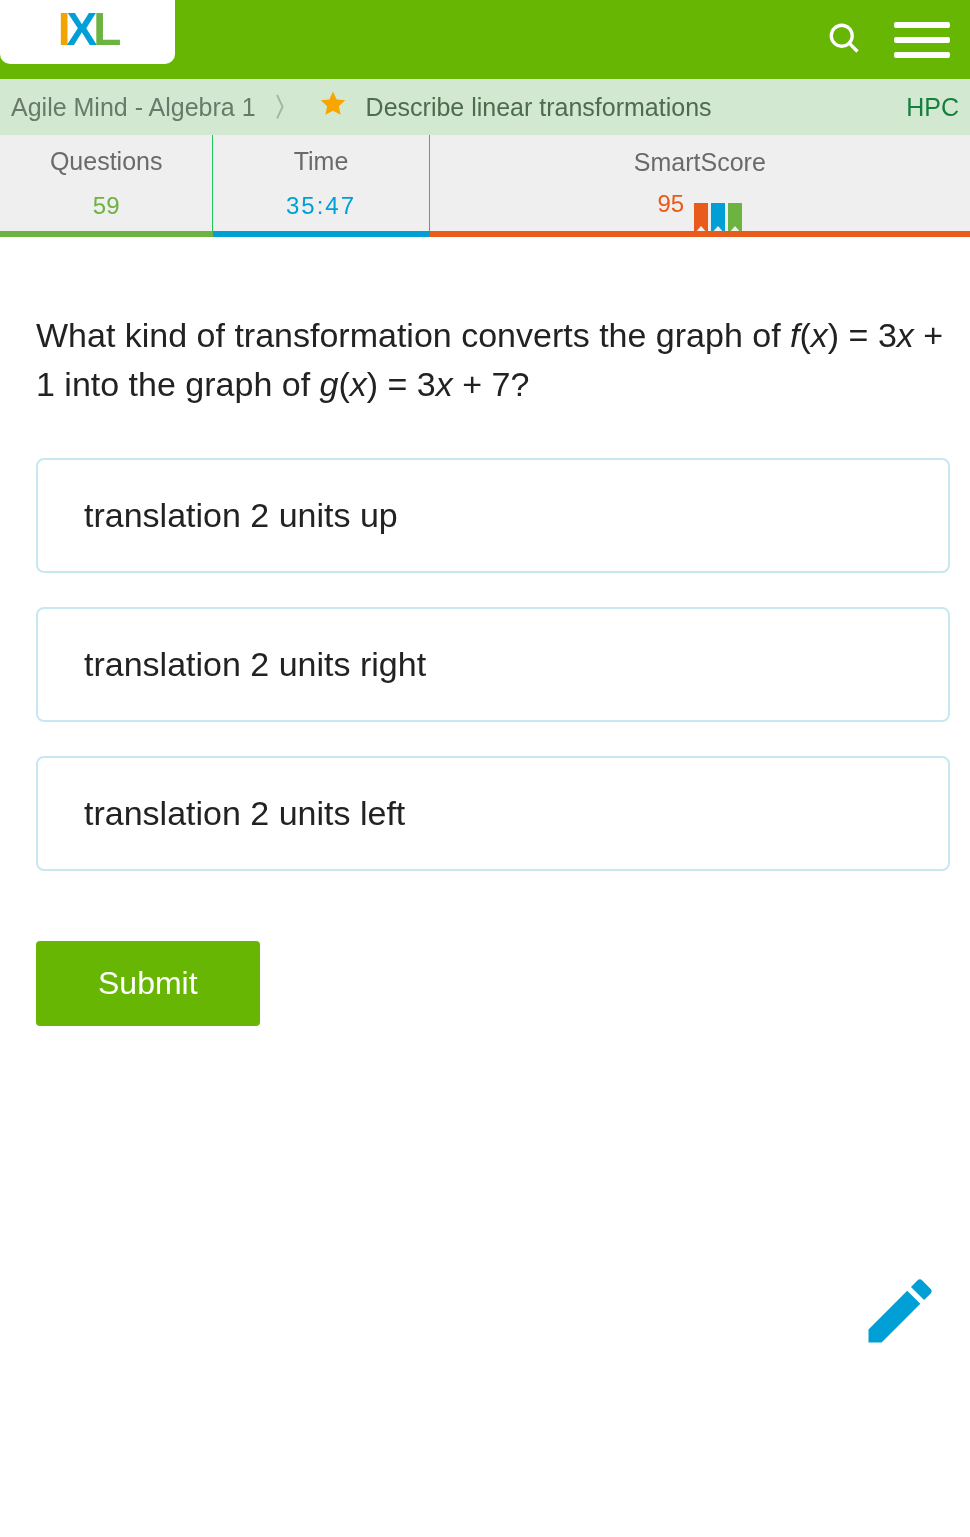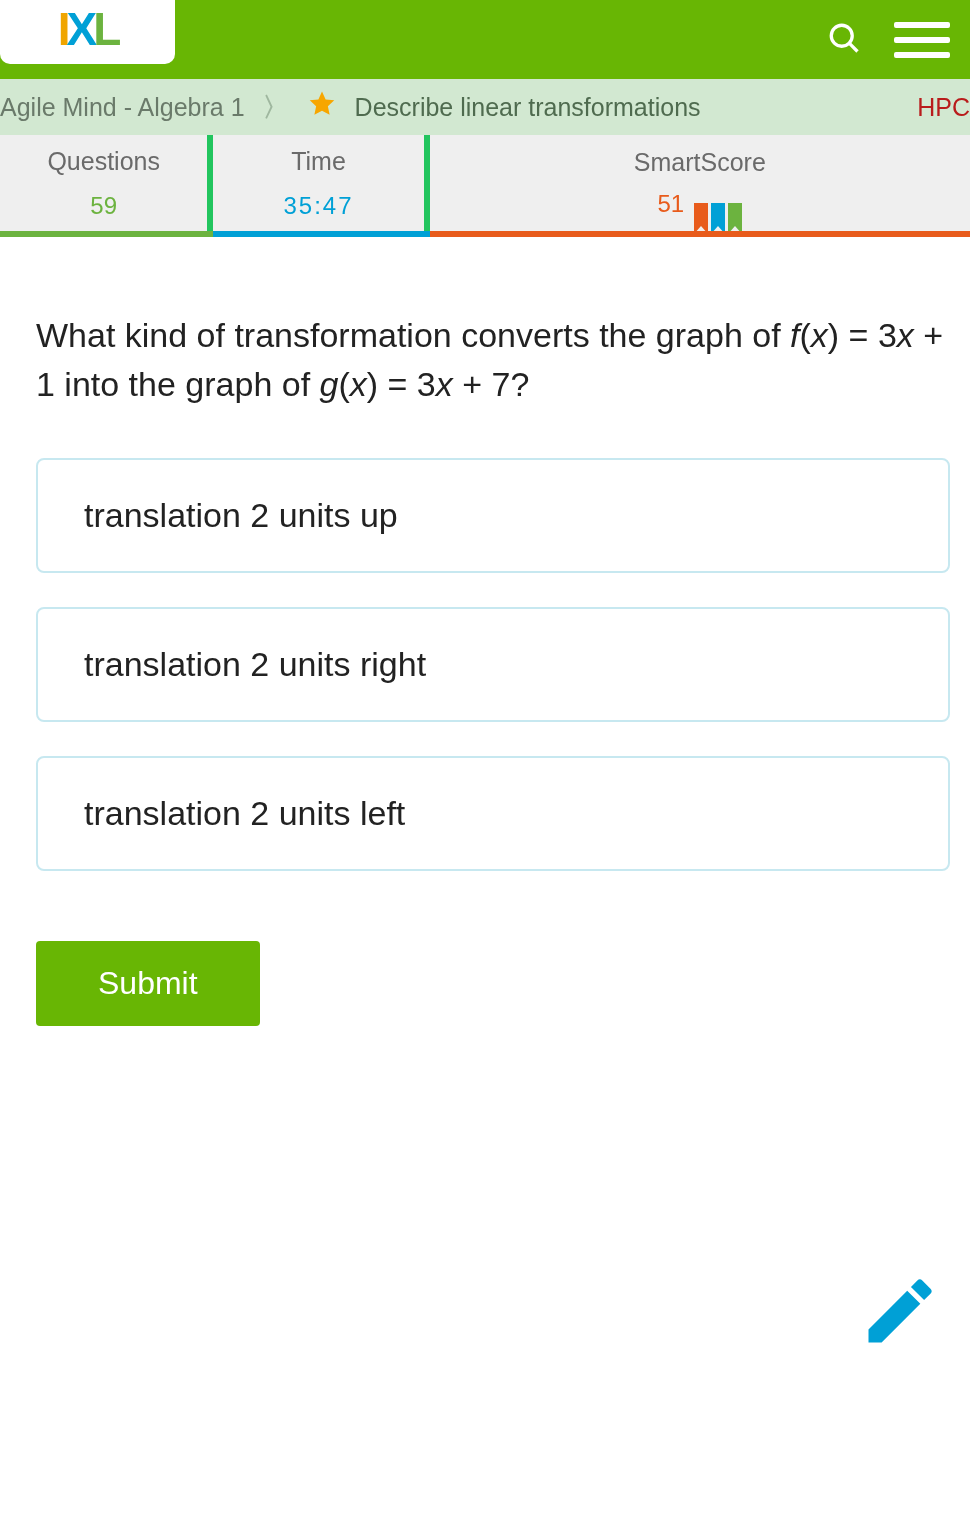--- a/index.html
+++ b/index.html
@@ -52,30 +52,30 @@
     width: 56px;
     height: 6px;
     background: #fff;
     border-radius: 2px;
   }
   .breadcrumb {
     background: #d2e8d1;
     height: 56px;
     display: flex;
     align-items: center;
-    padding: 0 0;
+    padding: 0 11px;
     gap: 18px;
     font-size: 25px;
     color: #6a7a6a;
   }
   .bc-course { color: #6a7a6a; }
   .chevron { color: #9fb79f; font-size: 26px; font-weight: bold; }
   .star svg { width: 30px; height: 30px; fill: #f7a600; }
   .bc-skill { color: #4f6b4f; flex: 1; }
-  .bc-hpc { color: #b91c1c; font-weight: 500; }
+  .bc-hpc { color: #15803d; font-weight: 500; }
   .stats {
     display: flex;
     height: 96px;
     background: #efefef;
     position: relative;
   }
   .stats::after {
     content: "";
     position: absolute;
     left: 0; right: 0; bottom: -6px;
@@ -83,21 +83,21 @@
     background: linear-gradient(to right,
       #6cb33f 0, #6cb33f 22%,
       #00a0d6 22%, #00a0d6 44.3%,
       #e85b1b 44.3%, #e85b1b 100%);
   }
   .stat {
     display: flex;
     flex-direction: column;
     align-items: center;
     justify-content: center;
-    border-right: 6px solid #22c55e;
+    border-right: 1px solid #22c55e;
     gap: 16px;
   }
   .stat:last-child { border-right: none; }
   .stat-q { width: 22%; }
   .stat-t { width: 22.3%; }
   .stat-s { width: 55.7%; flex-direction: row; gap: 0; position: relative; justify-content: center; }
   .stat-s-inner { display:flex; flex-direction:column; align-items:center; gap:12px; }
   .stat-label { color: #6a6a6a; font-size: 25px; }
   .stat-value { font-size: 24px; font-weight: 500; }
   .stat-q .stat-value { color: #6cb33f; }
@@ -195,21 +195,21 @@
     <div class="stat-value">59</div>
   </div>
   <div class="stat stat-t">
     <div class="stat-label">Time</div>
     <div class="stat-value">35:47</div>
   </div>
   <div class="stat stat-s">
     <div class="stat-s-inner">
       <div class="stat-label">SmartScore</div>
       <div style="display:flex;align-items:center;">
-        <div class="stat-value">51</div>
+        <div class="stat-value">95</div>
         <div class="ribbons">
           <div class="ribbon rb1"></div>
             <div class="ribbon rb2"></div>
             <div class="ribbon rb3"></div>
         </div>
       </div>
     </div>
   </div>
 </div>
 

